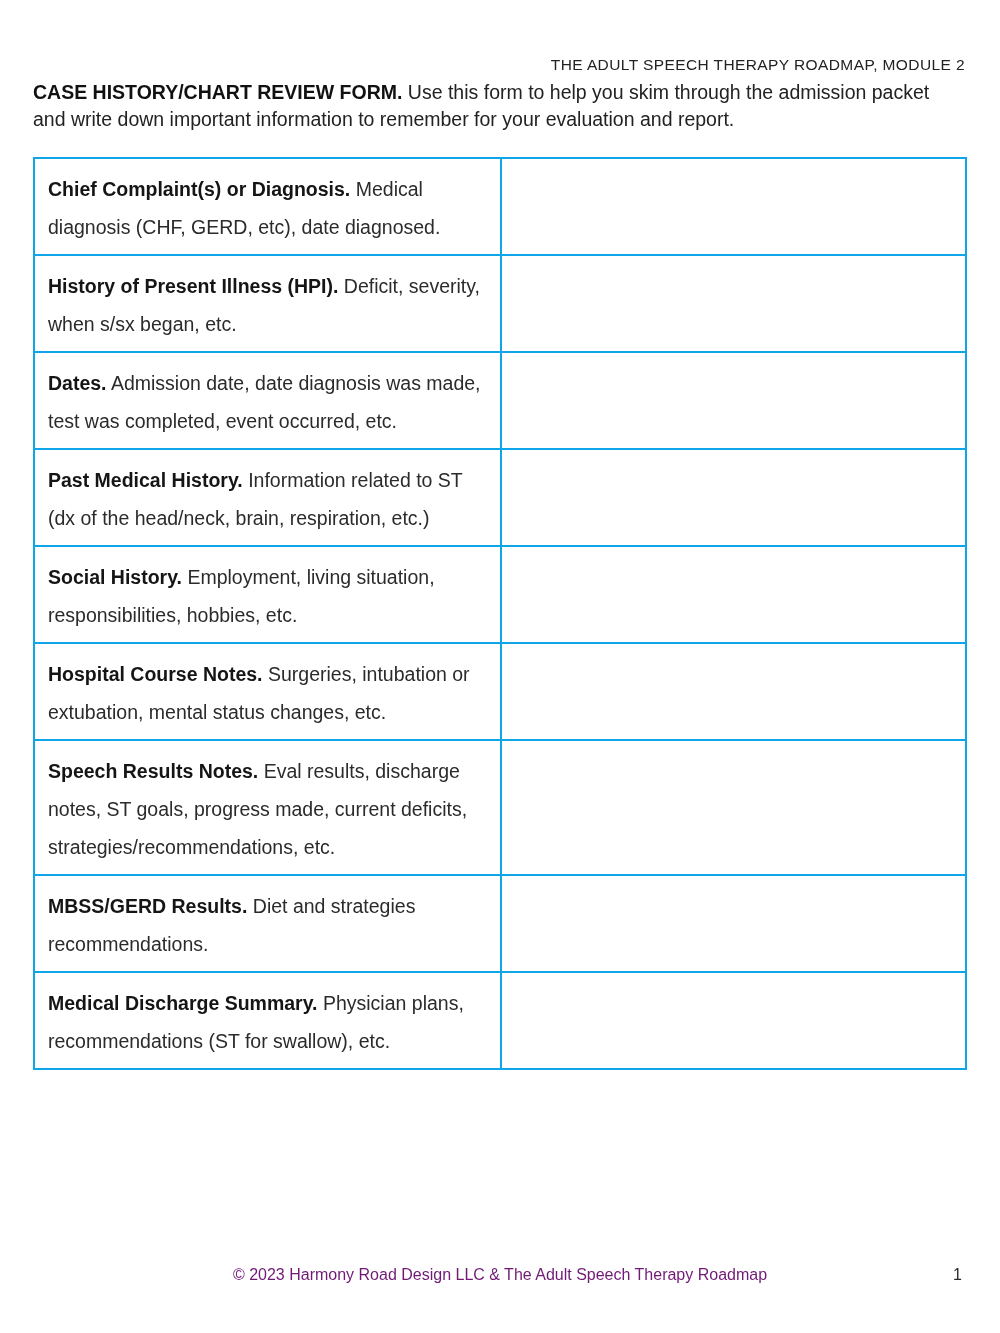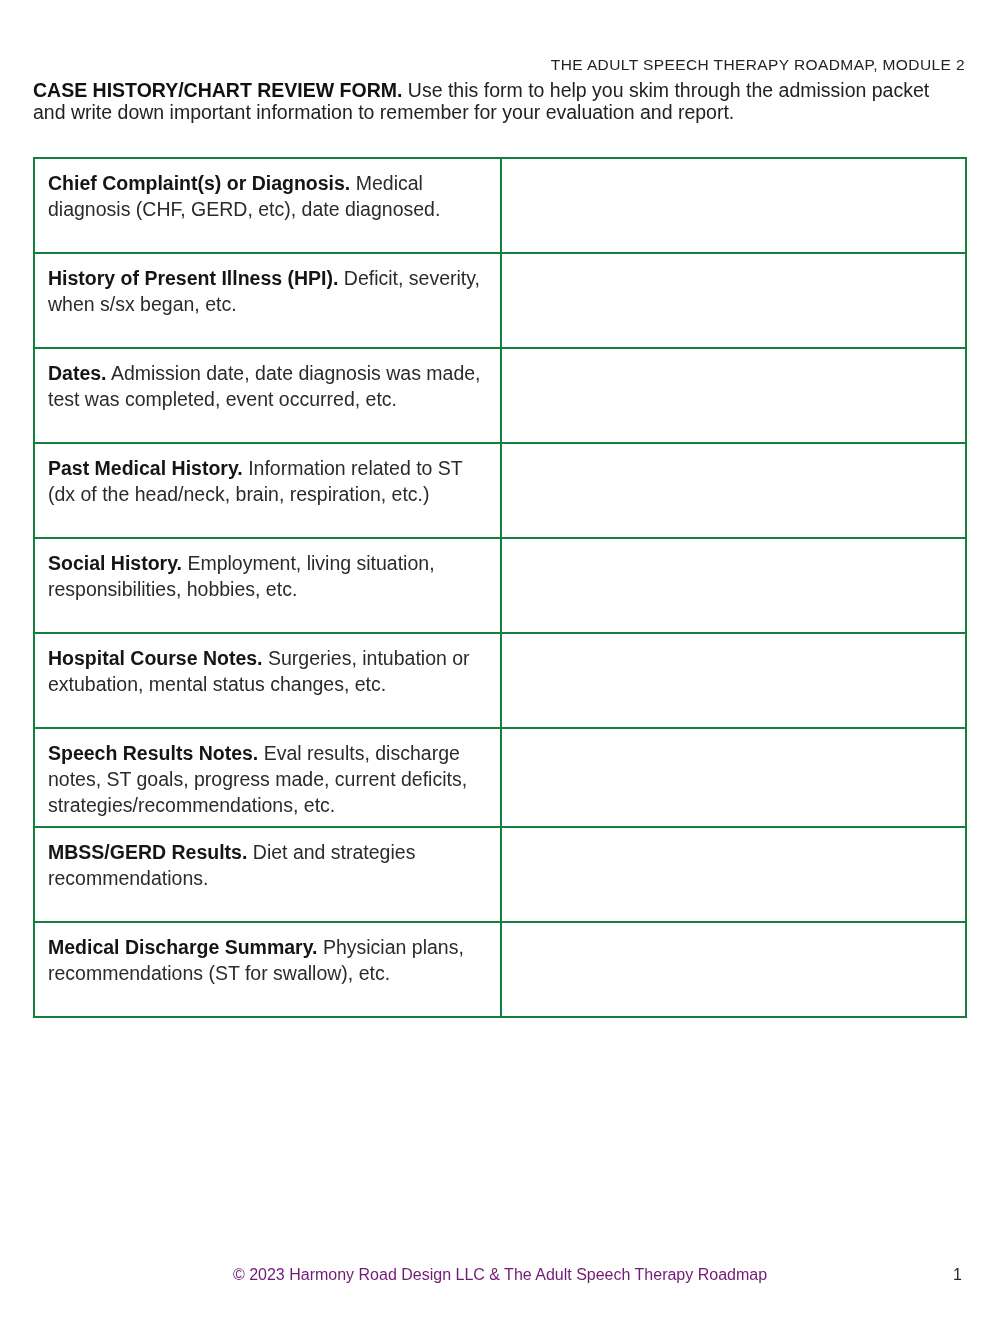--- a/index.html
+++ b/index.html
@@ -26,38 +26,38 @@
     font-size: 15.5px;
     letter-spacing: 0.4px;
     color: #222222;
   }
   .intro {
     position: absolute;
     top: 79px;
     left: 33px;
     width: 910px;
     font-size: 19.5px;
-    line-height: 22px;
+    line-height: 27px;
     color: #222222;
   }
   .intro .lead { font-weight: 700; color: #111111; }
   .form-table {
     position: absolute;
     top: 157px;
     left: 33px;
     width: 932px;
     border-collapse: collapse;
     table-layout: fixed;
   }
   .form-table td {
-    border: 2px solid #15803d;
+    border: 2px solid #0ea5e9;
     vertical-align: top;
     padding: 11px 13px 8px 13px;
     font-size: 19.5px;
-    line-height: 26px;
+    line-height: 38px;
     color: #2b2b2b;
   }
   .form-table tr { height: 95px; }
   .label-cell  { width: 467px; }
   .response-cell { width: 465px; }
   .row-label { font-weight: 700; color: #151515; }
   .doc-footer {
     position: absolute;
     top: 1266px;
     left: 0;

